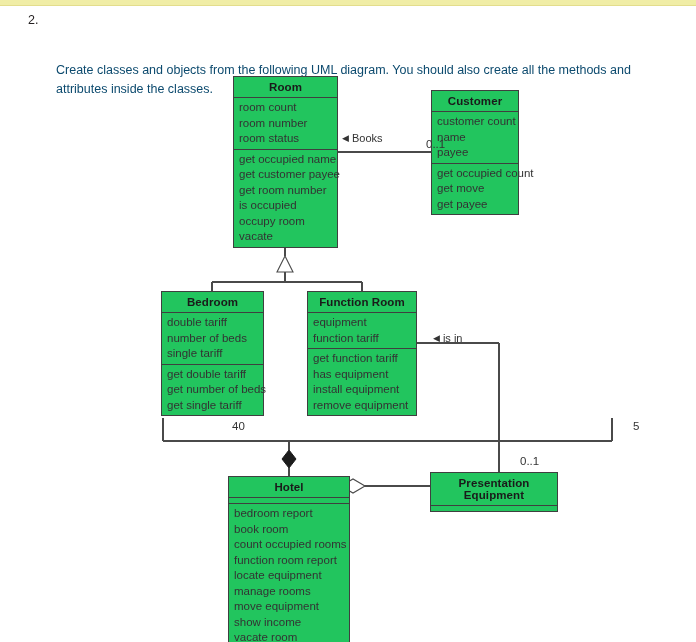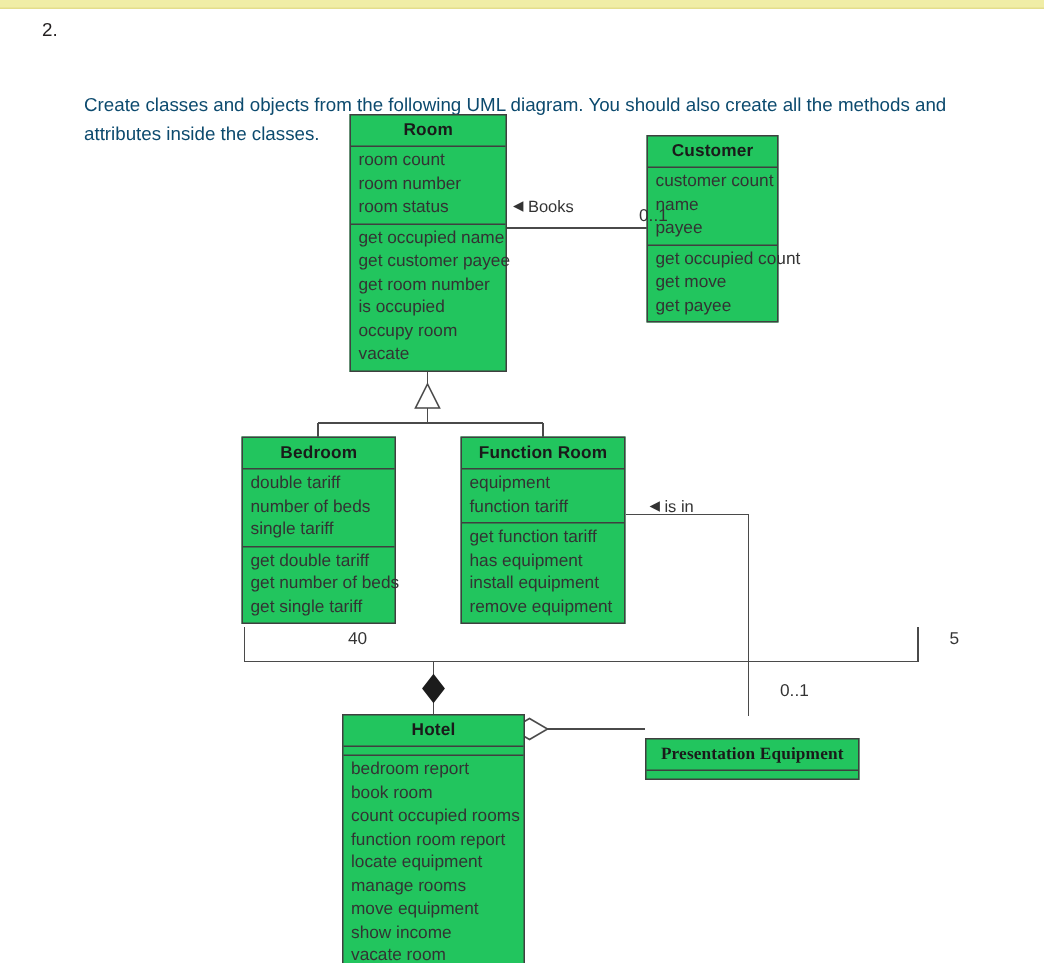--- a/index.html
+++ b/index.html
@@ -225,21 +225,21 @@
       <div class="feature">count occupied rooms</div>
       <div class="feature">function room report</div>
       <div class="feature">locate equipment</div>
       <div class="feature">manage rooms</div>
       <div class="feature">move equipment</div>
       <div class="feature">show income</div>
       <div class="feature">vacate room</div>
     </div>
   </div>
 
-  <div class="cls" style="left:430px; top:492px; width:143px;font-family:Liberation Serif, serif;">
+  <div class="cls" style="left:430px; top:472px; width:128px;">
     <div class="title">Presentation Equipment</div>
     <div class="compartment empty last"></div>
   </div>
 
   <div class="edge-label" style="left:342px; top:132px;">
     <span class="arrow-glyph">◀</span><span>Books</span>
   </div>
   <div class="mult" style="left:410px; top:138px;">0..1</div>
 
   <div class="edge-label" style="left:433px; top:332px;">

